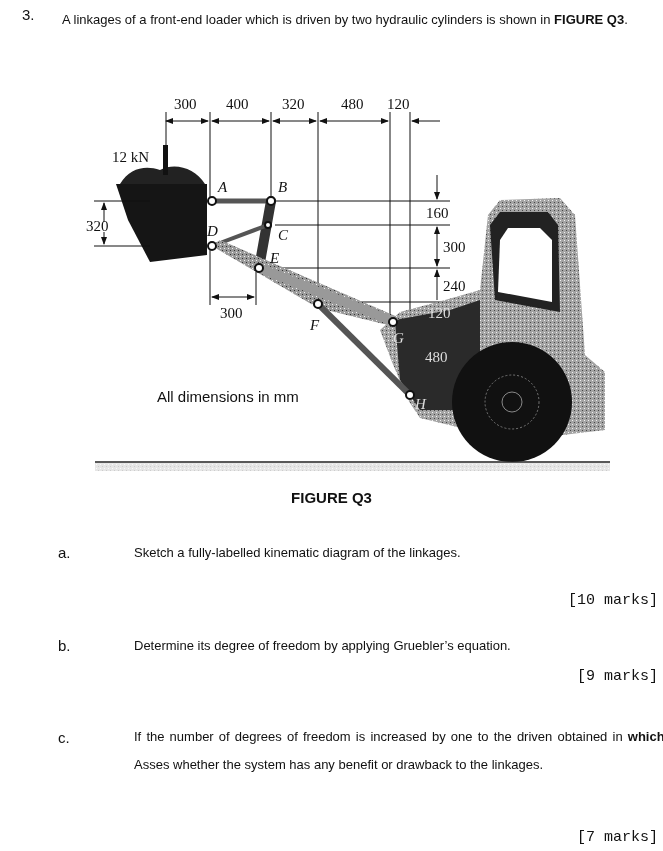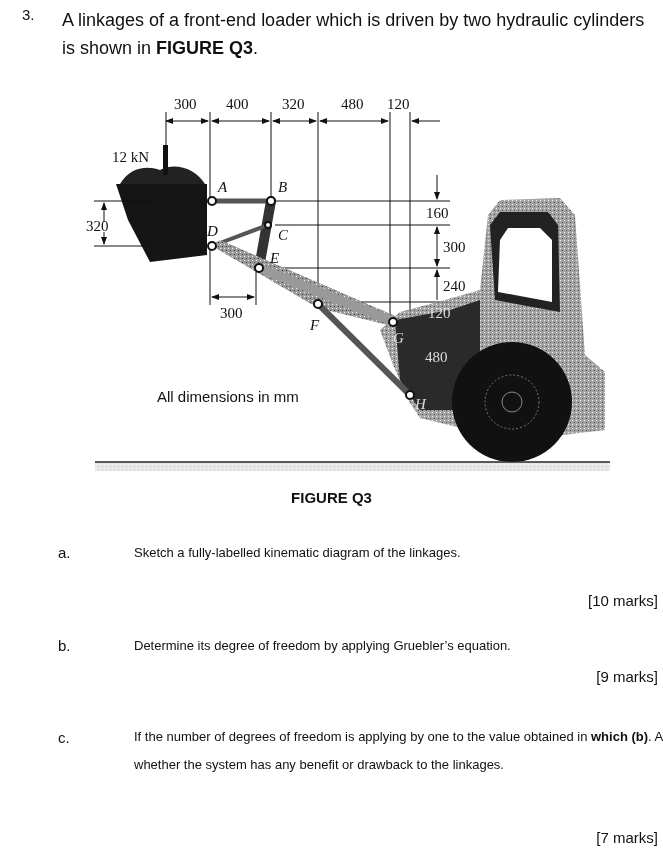--- a/index.html
+++ b/index.html
@@ -1,27 +1,27 @@
 <!DOCTYPE html>
 <html><head>
 <meta charset="utf-8">
 <style>
   html, body { margin:0; padding:0; background:#ffffff; }
   body { width:663px; height:851px; position:relative; overflow:hidden;
          font-family:"Liberation Sans", sans-serif; color:#111; }
   .abs { position:absolute; }
   .q-num { left:22px; top:6px; font-size:15px; }
-  .q-text { left:62px; top:6px; width:590px; font-size:18px; line-height:28px; }
+  .q-text { left:62px; top:6px; width:590px; font-size:13px; line-height:28px; }
   .bold { font-weight:bold; }
   svg text.serif { font-family:"Liberation Serif", serif; }
   svg text.sans { font-family:"Liberation Sans", sans-serif; }
   .fig-cap { left:0; width:663px; top:489px; text-align:center; font-size:15px; font-weight:bold; }
   .part-letter { left:58px; font-size:15px; }
   .part-text { left:86px; font-size:13px; line-height:28px; width:556px;margin-left:48px; }
-  .marks { right:5px; font-size:15px; text-align:left; }
+  .marks { right:5px; font-size:15px; text-align:left;font-family:Liberation Mono, monospace; }
   .justify { text-align:justify; text-align-last:left; }
 </style>
 </head>
 <body>
 
 <div class="abs q-num">3.</div>
 <div class="abs q-text">
   <span>A linkages of a front-end loader which is driven by two hydraulic cylinders is shown in </span><span class="bold">FIGURE Q3</span><span>.</span>
 </div>
 
@@ -155,15 +155,15 @@
 <div class="abs part-letter" style="top:544px">a.</div>
 <div class="abs part-text" style="top:544px;line-height:18px">Sketch a fully-labelled kinematic diagram of the linkages.</div>
 <div class="abs marks" style="top:592px">[10 marks]</div>
 
 <div class="abs part-letter" style="top:637px">b.</div>
 <div class="abs part-text" style="top:637px;line-height:18px">Determine its degree of freedom by applying Gruebler’s equation.</div>
 <div class="abs marks" style="top:668px">[9 marks]</div>
 
 <div class="abs part-letter" style="top:729px">c.</div>
 <div class="abs part-text justify" style="top:723px">
-  <span>If the number of degrees of freedom is applying by one to the value obtained in </span><span class="bold">which (b)</span><span>. Asses whether the system has any benefit or drawback to the linkages.</span>
+  <span>If the number of degrees of freedom is increased by one to the driven obtained in </span><span class="bold">which (b)</span><span>. Asses whether the system has any benefit or drawback to the linkages.</span>
 </div>
 <div class="abs marks" style="top:829px">[7 marks]</div>
 
 </body></html>

